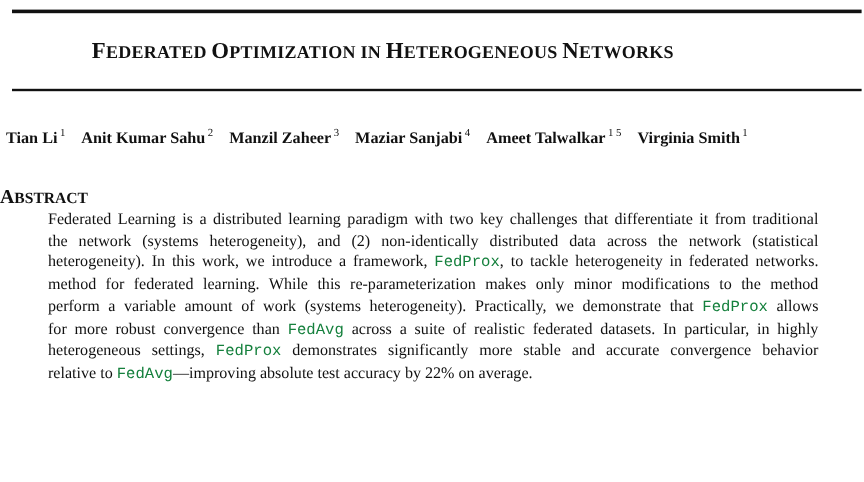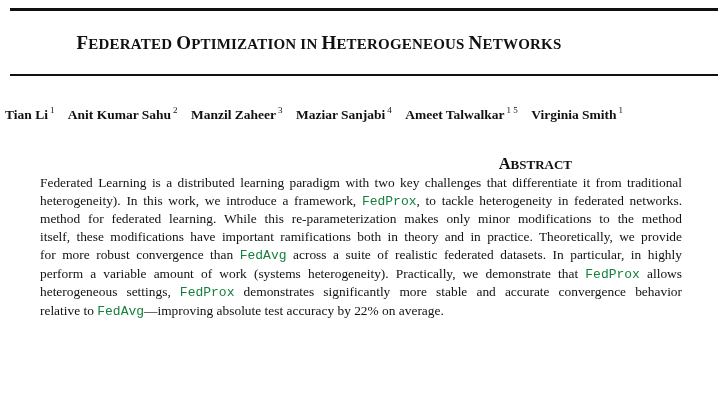--- a/index.html
+++ b/index.html
@@ -5,21 +5,21 @@
   html, body { margin: 0; padding: 0; background: #ffffff; }
   body { width: 720px; height: 402px; overflow: hidden; position: relative; font-family: "Liberation Serif", "DejaVu Serif", serif; color: #111; }
   .rule { position: absolute; left: 10px; width: 708px; background: #111; }
   .rule-top { top: 8px; height: 3px; }
   .rule-bottom { top: 74px; height: 2px; }
   .title { position: absolute; top: 32px; left: 0; width: 638px; text-align: center; font-weight: bold; font-size: 15px; letter-spacing: 0.2px; font-variant: small-caps; }
   .title .cap { font-size: 19px; }
   .authors { position: absolute; top: 105px; left: 0; width: 596px; text-align: center; font-weight: bold; font-size: 13.5px; white-space: nowrap; }
   .author { margin: 0 5px; }
   .author sup { font-weight: normal; font-size: 9px; margin-left: 2px; vertical-align: 6px; }
-  .abs-heading { position: absolute; top: 154px; left: 0; width: 572px; text-align: right; font-weight: bold; font-size: 13px; font-variant: small-caps; }
+  .abs-heading { position: absolute; top: 154px; left: 0; width: 572px; text-align: left; font-weight: bold; font-size: 13px; font-variant: small-caps; }
   .abs-heading .cap { font-size: 16.5px; }
   .abstract { position: absolute; top: 174px; left: 40px; width: 642px; font-size: 13.4px; line-height: 17.7px; text-align: justify; }
   .line { display: block; white-space: nowrap; text-align-last: justify; text-align: justify; }
   .line.last { text-align-last: left; }
   .code { font-family: "Liberation Mono", "DejaVu Sans Mono", monospace; font-size: 13px; color: #15803d; }
 </style>
 </head>
 <body>
 
 <div class="rule rule-top"></div>
@@ -40,20 +40,20 @@
   <span class="author"><span>Manzil Zaheer</span><sup>3</sup></span>
   <span class="author"><span>Maziar Sanjabi</span><sup>4</sup></span>
   <span class="author"><span>Ameet Talwalkar</span><sup>1 5</sup></span>
   <span class="author"><span>Virginia Smith</span><sup>1</sup></span>
 </div>
 
 <div class="abs-heading"><span class="cap">A</span><span>BSTRACT</span></div>
 
 <div class="abstract" id="abstract">
     <span class="line"><span>Federated Learning is a distributed learning paradigm with two key challenges that differentiate it from traditional</span></span>
+    <span class="line"><span>the network (systems heterogeneity), and (2) non-identically distributed data across the network (statistical</span></span>
     <span class="line"><span>heterogeneity). In this work, we introduce a framework, </span><span class="code">FedProx</span><span>, to tackle heterogeneity in federated networks.</span></span>
     <span class="line"><span>method for federated learning. While this re-parameterization makes only minor modifications to the method</span></span>
-    <span class="line"><span>itself, these modifications have important ramifications both in theory and in practice. Theoretically, we provide</span></span>
+    <span class="line"><span>perform a variable amount of work (systems heterogeneity). Practically, we demonstrate that </span><span class="code">FedProx</span><span> allows</span></span>
     <span class="line"><span>for more robust convergence than </span><span class="code">FedAvg</span><span> across a suite of realistic federated datasets. In particular, in highly</span></span>
-    <span class="line"><span>perform a variable amount of work (systems heterogeneity). Practically, we demonstrate that </span><span class="code">FedProx</span><span> allows</span></span>
     <span class="line"><span>heterogeneous settings, </span><span class="code">FedProx</span><span> demonstrates significantly more stable and accurate convergence behavior</span></span>
     <span class="line last"><span>relative to </span><span class="code">FedAvg</span><span>—improving absolute test accuracy by 22% on average.</span></span>
   </div>
 
 </body></html>

